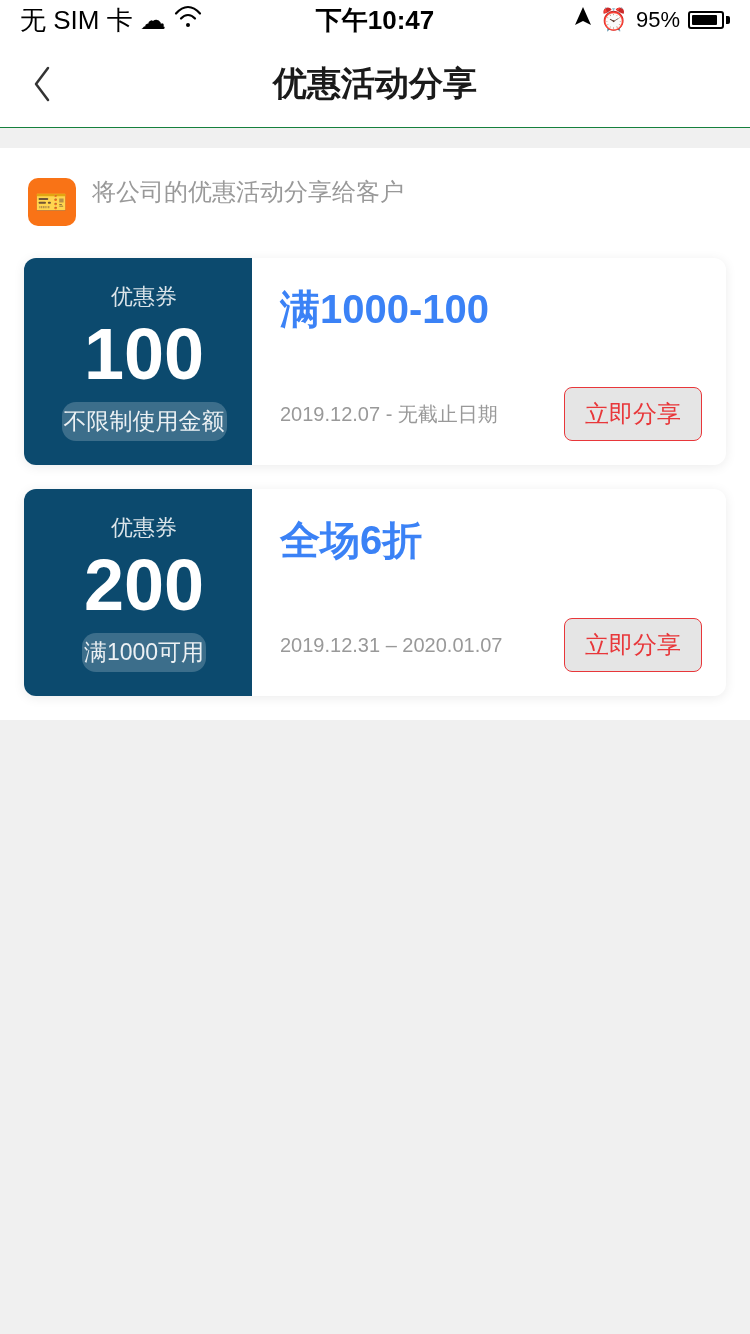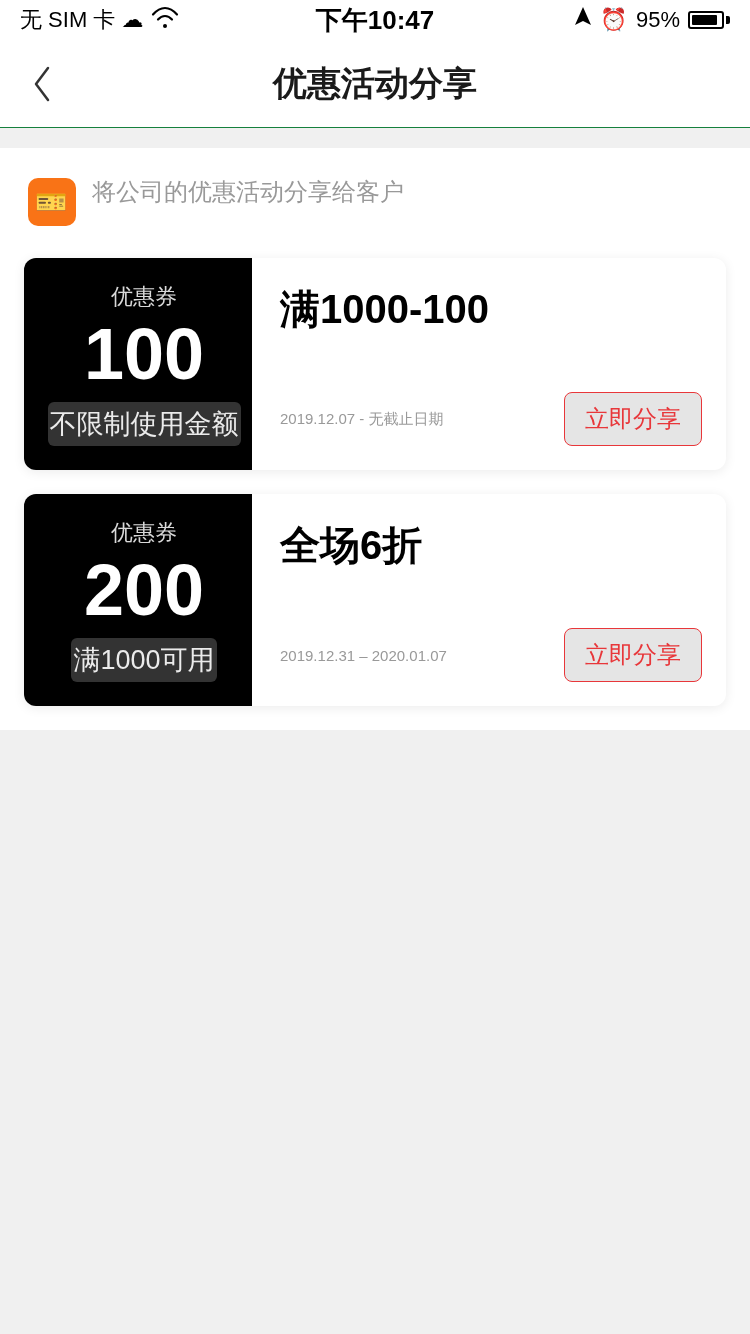--- a/index.html
+++ b/index.html
@@ -19,23 +19,22 @@
       background: #fff;
       display: flex;
       align-items: center;
       justify-content: space-between;
       padding: 0 20px;
       font-size: 24px;
       font-weight: 500;
     }
     .status-left {
       display: flex;
-      align-items: center;
       gap: 8px;
-      font-size: 22px;
+      font-size: 26px;
     }
     .status-center {
       font-size: 26px;
       font-weight: 600;
       position: absolute;
       left: 50%;
       transform: translateX(-50%);
     }
     .status-right {
       display: flex;
@@ -151,21 +150,21 @@
       position: relative;
     }
     .coupon-card:last-child {
       margin-bottom: 0;
     }
 
     
     .coupon-left {
       width: 240px;
       flex-shrink: 0;
-      background: #000000;
+      background: #0c4a6e;
       display: flex;
       flex-direction: column;
       align-items: center;
       justify-content: center;
       padding: 24px 16px;
       position: relative;
     }
     
     .coupon-left::after {
       content: '';
@@ -191,48 +190,48 @@
       margin-bottom: 6px;
     }
     .coupon-amount {
       font-size: 72px;
       font-weight: 700;
       color: #fff;
       line-height: 1;
       margin-bottom: 12px;
     }
     .coupon-condition {
-      font-size: 27px;
+      font-size: 23px;
       color: rgba(255,255,255,0.9);
       background: rgba(255,255,255,0.2);
       padding: 4px 2px;
-      border-radius: 6px;
+      border-radius: 14px;
     }
 
     
     .coupon-right {
       flex: 1;
       padding: 24px 24px 24px 16px;
       display: flex;
       flex-direction: column;
       justify-content: space-between;
     }
     .coupon-title {
       font-size: 40px;
       font-weight: 700;
-      color: #000000;
+      color: #3b82f6;
       margin-bottom: 16px;
     }
     .coupon-bottom {
       display: flex;
       align-items: center;
       justify-content: space-between;
     }
     .coupon-date {
-      font-size: 15px;
+      font-size: 20px;
       color: #999;
     }
     .share-btn {
       border: 1.5px solid #e8373a;
       color: #e8373a;
       background: #e5e5e5;
       border-radius: 8px;
       padding: 10px 20px;
       font-size: 24px;
       cursor: pointer;

